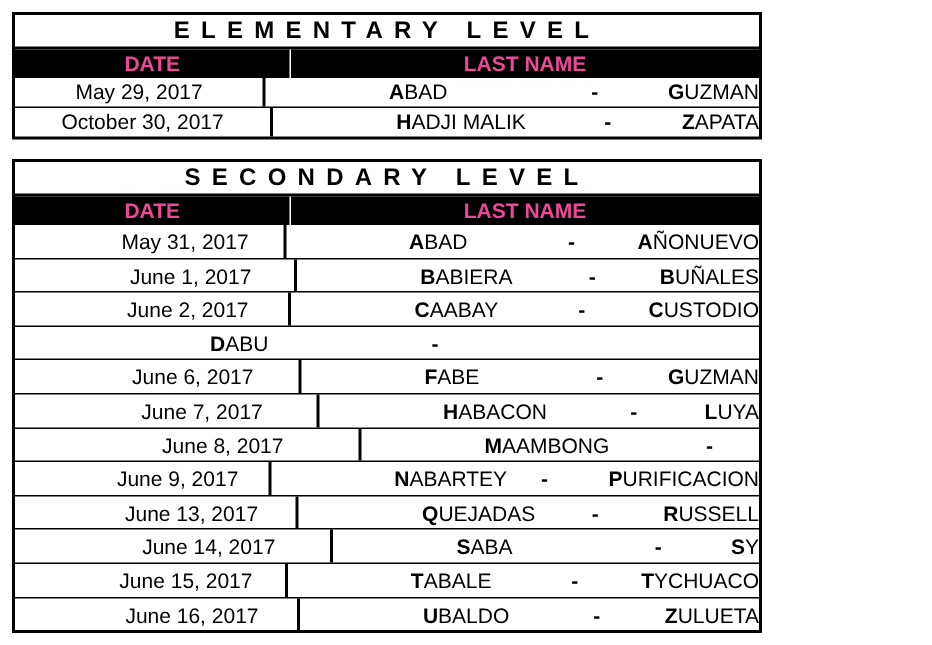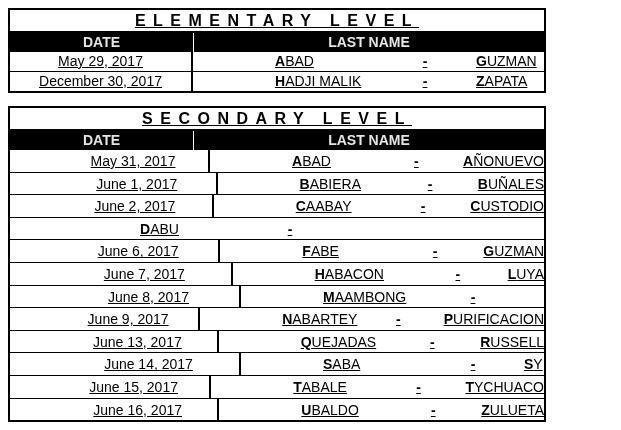--- a/index.html
+++ b/index.html
@@ -1,21 +1,21 @@
 <!DOCTYPE html>
 <html><head>
 <meta charset="utf-8">
 <style>
   html, body { margin: 0; padding: 0; background: #ffffff; }
   body { width: 621px; height: 430px; position: relative; overflow: hidden;
          font-family: "Liberation Sans", sans-serif; color: #000; }
-  .tbl { position: absolute; left: 8px; width: 538px; border: 2px solid #000; box-sizing: border-box; text-decoration: underline; }
+  .tbl { position: absolute; left: 8px; width: 500px; border: 2px solid #000; box-sizing: border-box; }
   .title { height: 21px; line-height: 22px; text-align: center; font-weight: bold;
            font-size: 16px; letter-spacing: 7.5px; border-bottom: 2px solid #000; }
-  .hdr { display: flex; background: #000; color: #e5e5e5; font-weight: bold; font-size: 14px; height: 19px; line-height: 19px; }
+  .hdr { display: flex; background: #000; color: #ec4899; font-weight: bold; font-size: 14px; height: 19px; line-height: 19px; }
   .hdr .c-date { width: 183px; text-align: center; border-right: 1px solid #fff; }
   .hdr .c-name { flex: 1; text-align: center; }
   .row { display: flex; height: 19px; line-height: 19px; font-size: 14px; border-top: 1px solid #000; }
   .row:first-of-type { border-top: none; }
   .sec .row { height: 21.6px; line-height: 22px; padding-left: 48px; }
   .row .c-date { width: 183px; text-align: center; border-right: 2px solid #000; box-sizing: border-box; }
   .row .c-from { width: 207px; padding-left: 82px; box-sizing: border-box; }
   .row .c-dash { width: 50px; text-align: center; font-weight: bold; }
   .row .c-to { flex: 1; padding-left: 26px; }
   .b { font-weight: bold; }
@@ -32,21 +32,21 @@
     <div class="c-name">LAST NAME</div>
   </div>
   <div class="body">
       <div class="row">
         <div class="c-date">May 29, 2017</div>
         <div class="c-from"><span class="b">A</span><span>BAD</span></div>
         <div class="c-dash">-</div>
         <div class="c-to"><span class="b">G</span><span>UZMAN</span></div>
       </div>
       <div class="row">
-        <div class="c-date">December 30, 2017</div>
+        <div class="c-date">October 30, 2017</div>
         <div class="c-from"><span class="b">H</span><span>ADJI MALIK</span></div>
         <div class="c-dash">-</div>
         <div class="c-to"><span class="b">Z</span><span>APATA</span></div>
       </div>
     </div>
 </div>
 
 <div class="tbl sec" id="sec">
   <div class="title">SECONDARY LEVEL</div>
   <div class="hdr">

